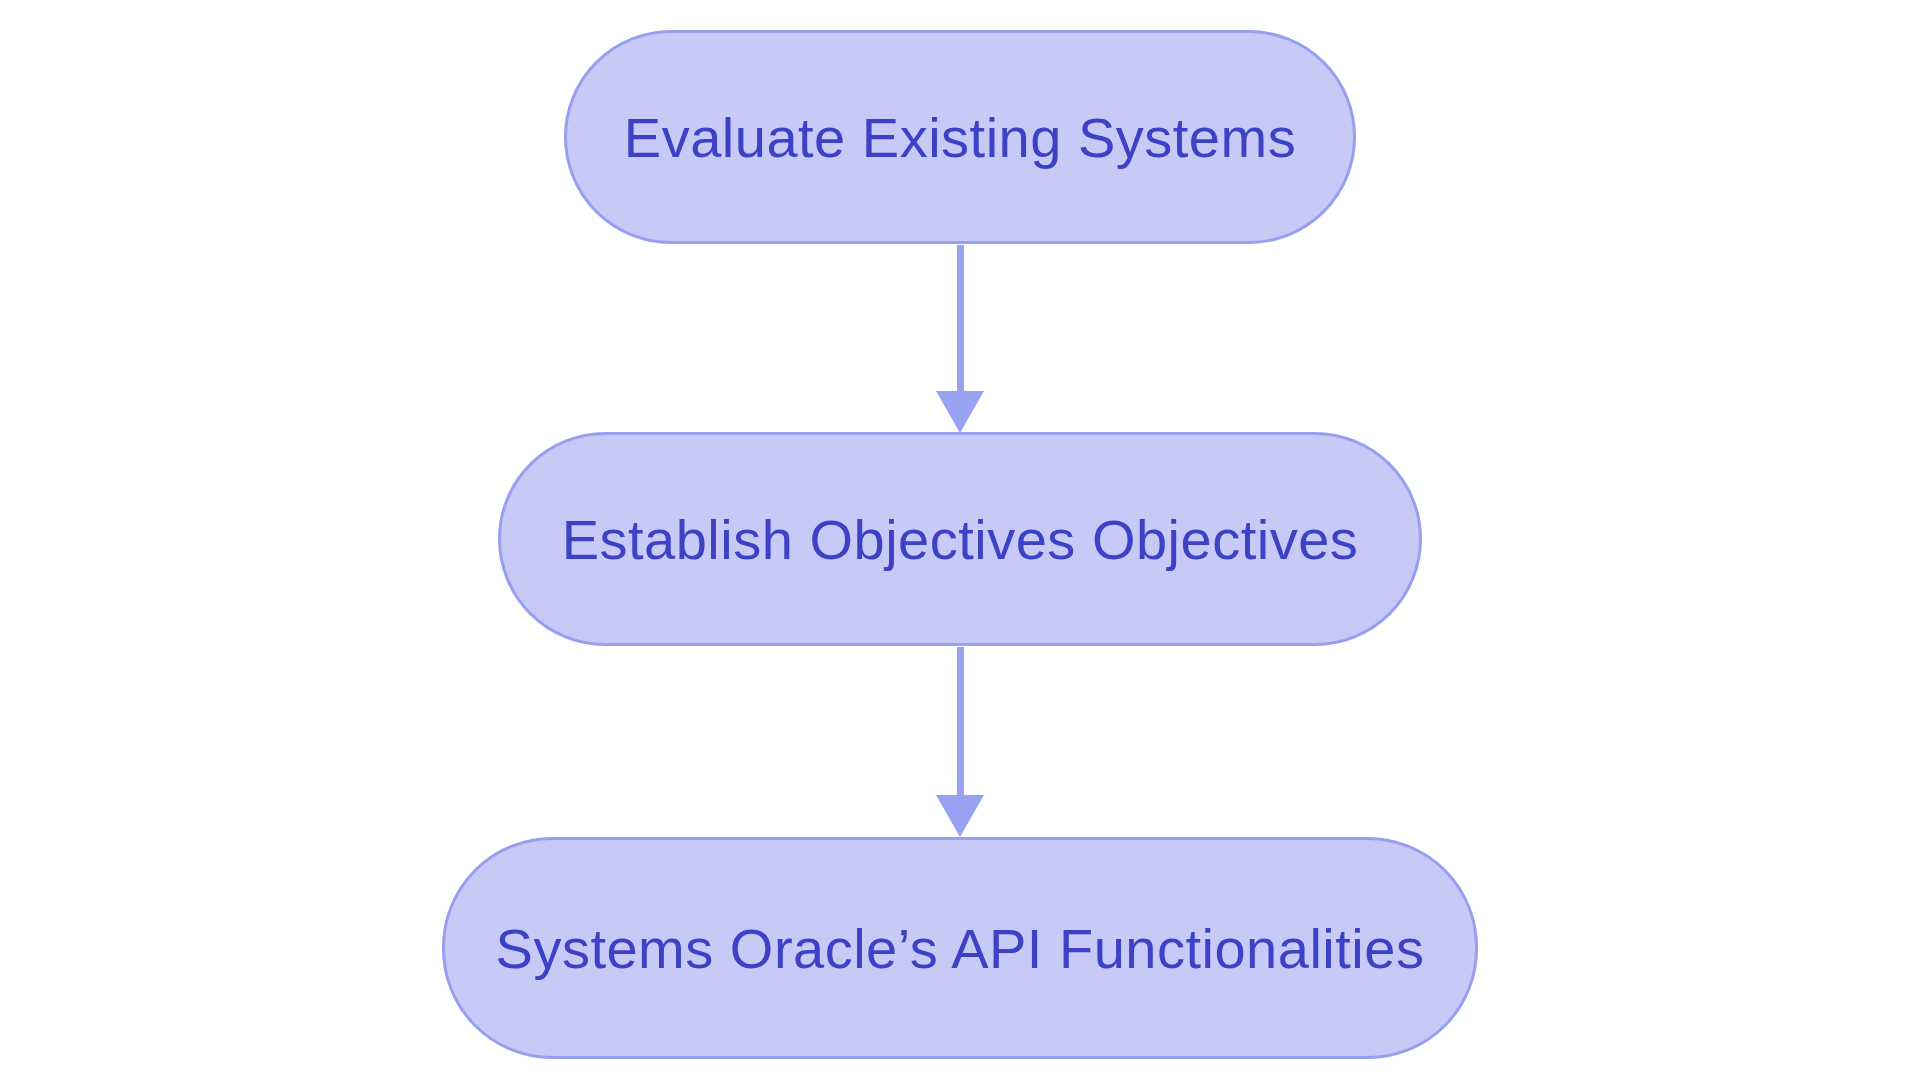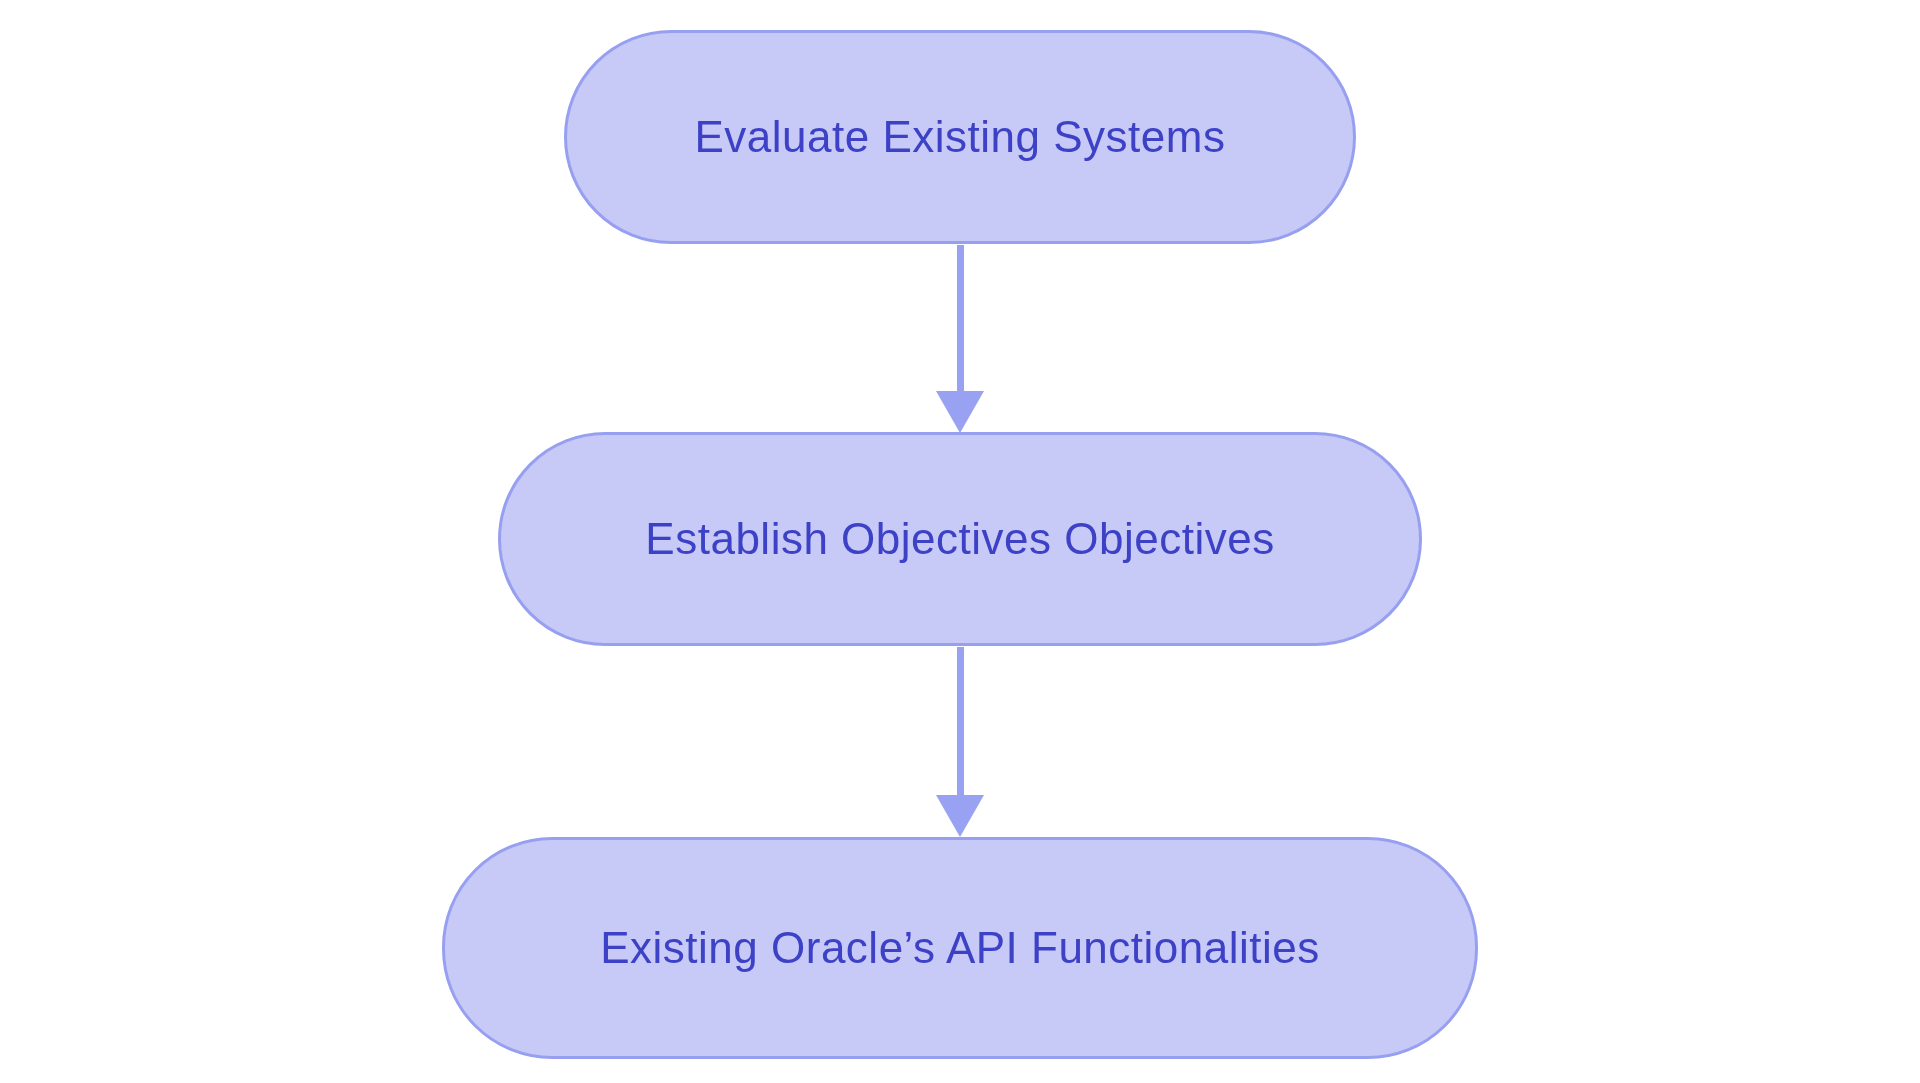--- a/index.html
+++ b/index.html
@@ -20,21 +20,21 @@
   .node{
     position:absolute;
     background:var(--node-fill);
     border:3px solid var(--node-border);
     border-radius:110px;
     display:flex;align-items:center;justify-content:center;
     box-sizing:border-box;
   }
   .node-label{
     color:var(--node-text);
-    font-size:44px;
+    font-size:56px;
     font-weight:400;
     letter-spacing:0.5px;
     white-space:nowrap;
   }
   .node1{left:564px;top:30px;width:792px;height:214px;}
   .node2{left:498px;top:432px;width:924px;height:214px;}
   .node3{left:442px;top:837px;width:1036px;height:222px;}
   .arrow{
     position:absolute;
     width:48px;
@@ -70,16 +70,16 @@
   <div class="node node2">
     <span class="node-label">Establish Objectives Objectives</span>
   </div>
 
   <div class="arrow arrow2">
     <div class="shaft"></div>
     <div class="head"></div>
   </div>
 
   <div class="node node3">
-    <span class="node-label">Existing Oracle’s API Functionalities</span>
+    <span class="node-label">Systems Oracle’s API Functionalities</span>
   </div>
 
 </div>
 
 </body></html>

